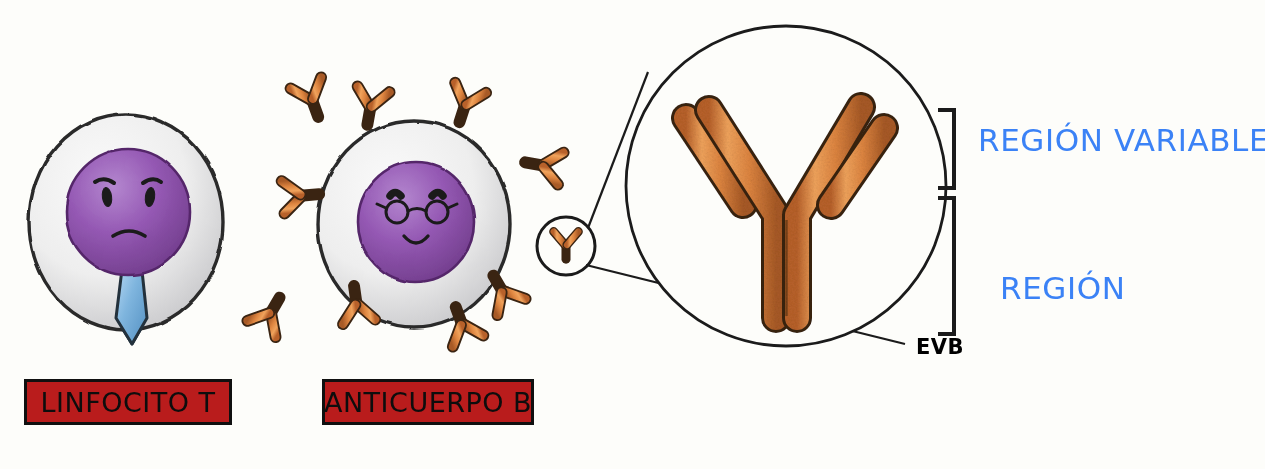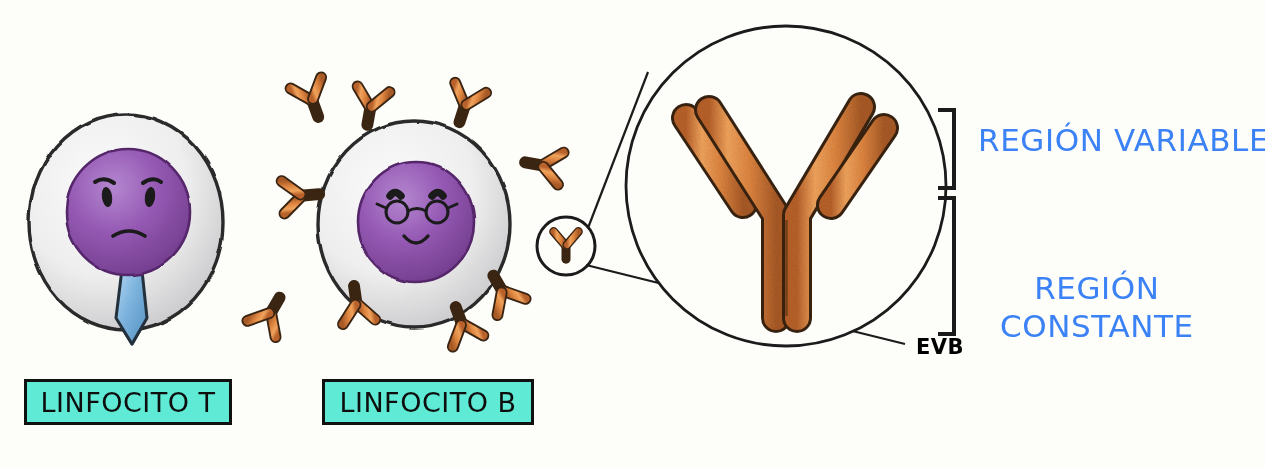--- a/index.html
+++ b/index.html
@@ -18,21 +18,21 @@
   }
   #art {
     position: absolute;
     left: 0;
     top: 0;
   }
   .label-box {
     position: absolute;
     box-sizing: border-box;
     border: 3px solid #101010;
-    background: #5eead4;
+    background: #b91c1c;
     display: flex;
     align-items: center;
     justify-content: center;
     color: #0d0d0d;
     font-family: "DejaVu Sans", "Liberation Sans", sans-serif;
     font-size: 27px;
     letter-spacing: 0.5px;
     white-space: nowrap;
   }
   .bracket-label {
@@ -219,28 +219,27 @@
       <path d="M 940 110 L 954 110 L 954 188 L 940 188"></path>
       <path d="M 940 198 L 954 198 L 954 334 L 940 334"></path>
     </g>
   </svg>
 
   <div class="label-box" style="left:24px;  top:379px; width:208px; height:46px;">
     <span>LINFOCITO T</span>
   </div>
 
   <div class="label-box" style="left:322px; top:379px; width:212px; height:46px;">
-    <span>LINFOCITO B</span>
+    <span>ANTICUERPO B</span>
   </div>
 
 
   <div class="bracket-label" style="left:978px; top:122px;">
     <span>REGIÓN VARIABLE</span>
   </div>
 
   <div class="bracket-label center" style="left:1000px; top:226px;margin-top:44px;">
     <div>REGIÓN</div>
-    <div>CONSTANTE</div>
   </div>
 
   <div class="signature" style="left:916px; top:335px;">EVB</div>
 
 </div>
 
 </body></html>

